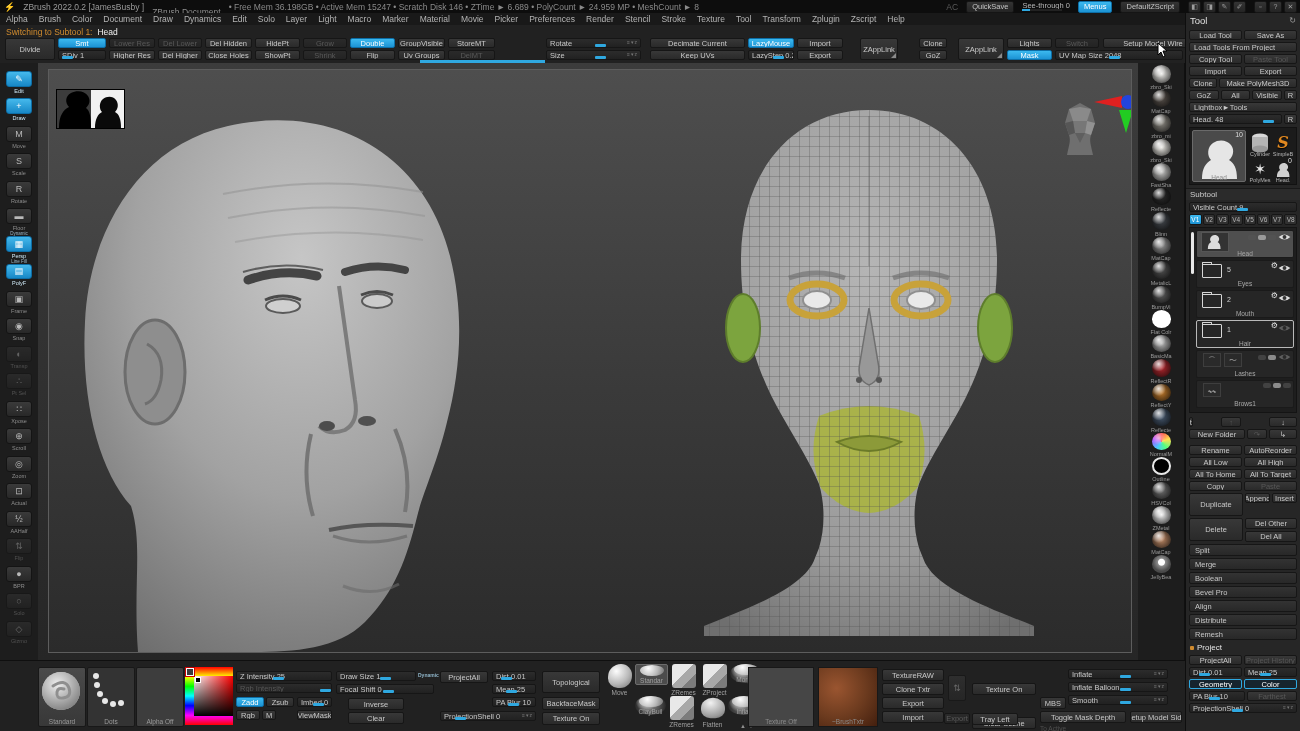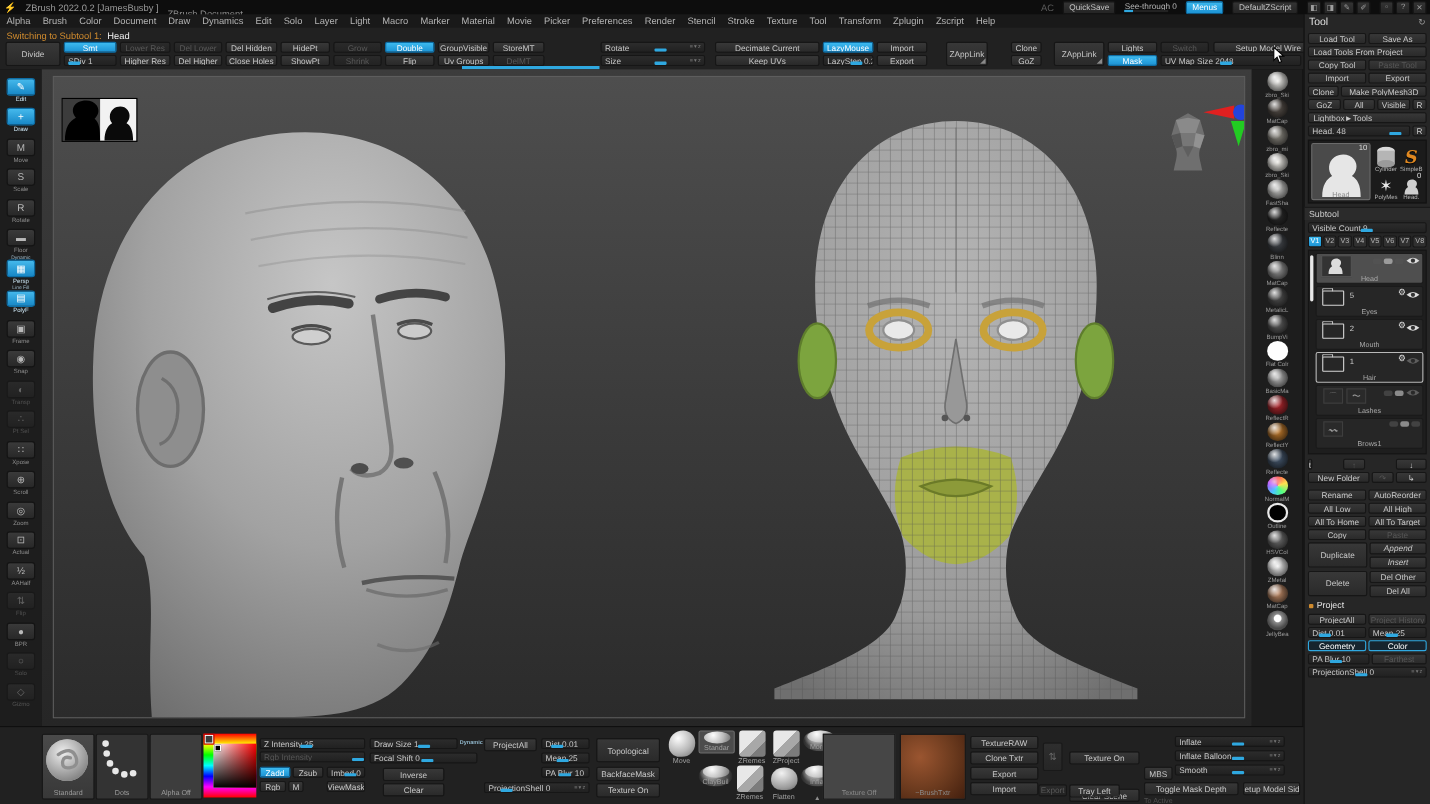--- a/index.html
+++ b/index.html
@@ -159,20 +159,21 @@
 </style>
 </head>
 <body>
 
 <div id="app">
 
   <div id="titlebar">
     <span class="logo">⚡</span>
     <span>ZBrush 2022.0.2 [JamesBusby ]</span>
     <span class="doc">ZBrush Document</span>
+    <span class="stats">• Free Mem 36.198GB • Active Mem 15247 • Scratch Disk 146 • ZTime ► 6.689 • PolyCount ► 24.959 MP • MeshCount ► 8</span>
     <span class="spacer"></span>
     <span style="color:#5a5a5a;">AC</span>
     <span class="tbtn">QuickSave</span>
     <span class="seethrough">
       <span>See-through 0</span>
       <span class="trk">
           <i></i>
         </span>
     </span>
     <span class="tbtn blue">Menus</span>
@@ -801,33 +802,43 @@
     <div class="prow">
       <div class="pbtn">All To Home</div>
       <div class="pbtn">All To Target</div>
     </div>
     <div class="prow">
       <div class="pbtn">Copy</div>
       <div class="pbtn dim">Paste</div>
     </div>
     <div class="prow">
       <div class="pbtn tall2">Duplicate</div>
-      <div style="flex:1;display:flex;flex-direction:column;gap:2px;font-style:italic;">
+      <div style="flex:1;display:flex;flex-direction:row;gap:2px;">
         <div class="pbtn">Append</div>
         <div class="pbtn">Insert</div>
       </div>
     </div>
     <div class="prow">
       <div class="pbtn tall2">Delete</div>
       <div style="flex:1;display:flex;flex-direction:column;gap:2px;">
         <div class="pbtn">Del Other</div>
         <div class="pbtn">Del All</div>
       </div>
     </div>
 
+    <div>
+
+    <div class="sect">Split</div>
+        <div class="sect">Merge</div>
+        <div class="sect">Boolean</div>
+        <div class="sect">Bevel Pro</div>
+        <div class="sect">Align</div>
+        <div class="sect">Distribute</div>
+        <div class="sect">Remesh</div>
+      </div>
 
     <div class="psec">
       <span class="dot"></span>
       <span>Project</span>
     </div>
     <div class="prow">
       <div class="pbtn">ProjectAll</div>
       <div class="pbtn dim">Project History</div>
     </div>
     <div class="prow">

